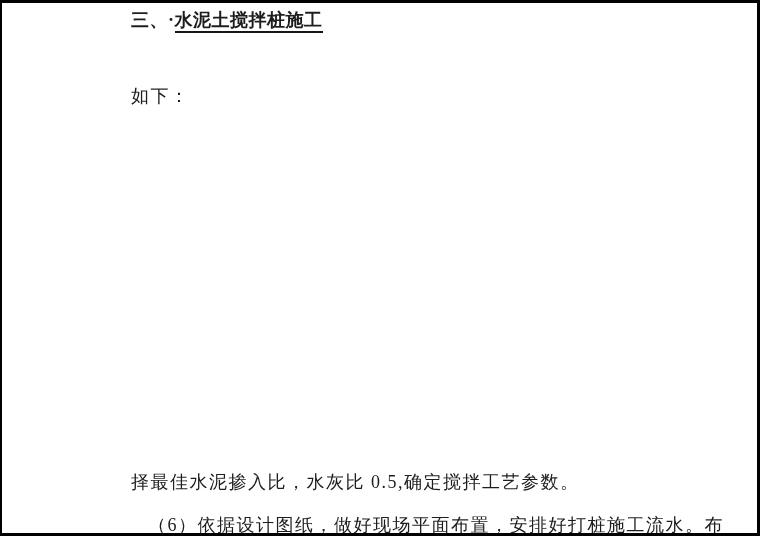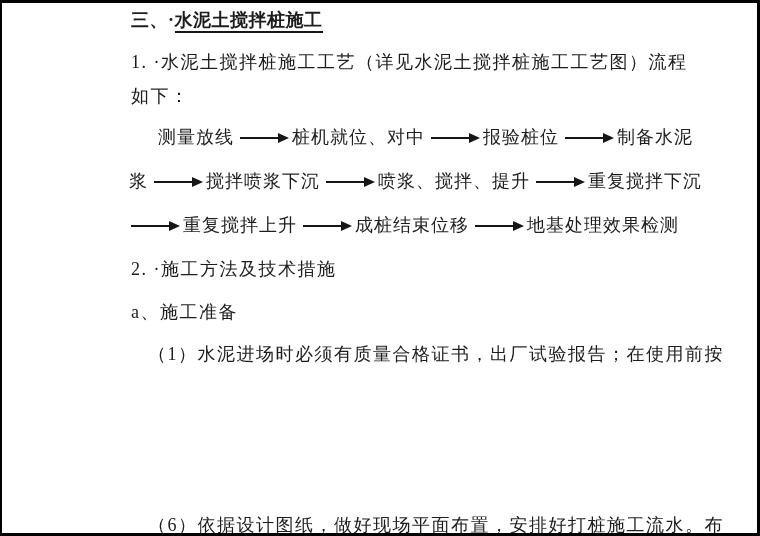--- a/index.html
+++ b/index.html
@@ -41,34 +41,28 @@
     border-bottom:5px solid transparent;
   }
 </style>
 </head>
 <body>
 
 <div class="page">
 
   <div class="line heading" style="top:6px"><span>三、·</span><span class="underlined">水泥土搅拌桩施工</span></div>
 
-  <div class="line" style="top:48px">1. ·水泥土搅拌桩施工工艺（详见水泥土搅拌桩施工工艺图）流程</div>
 
   <div class="line" style="top:82px">如下：</div>
 
-  <div class="line flow" style="top:123px;left:118px"><span>测量放线</span><span class="arrow"></span><span>桩机就位、对中</span><span class="arrow"></span><span>报验桩位</span><span class="arrow"></span><span>制备水泥</span></div>
-
-  <div class="line flow" style="top:167px;left:89px"><span>浆</span><span class="arrow"></span><span>搅拌喷浆下沉</span><span class="arrow"></span><span>喷浆、搅拌、提升</span><span class="arrow"></span><span>重复搅拌下沉</span></div>
-
-  <div class="line flow" style="top:211px;left:91px"><span class="arrow" style="margin-left:0"></span><span>重复搅拌上升</span><span class="arrow"></span><span>成桩结束位移</span><span class="arrow"></span><span>地基处理效果检测</span></div>
-
-  <div class="line" style="top:255px">2. ·施工方法及技术措施</div>
-
-  <div class="line" style="top:298px">a、施工准备</div>
-
-  <div class="line" style="top:340px;left:108px">（1）水泥进场时必须有质量合格证书，出厂试验报告；在使用前按</div>
 
 
 
+
+
+
+
+
+  <div class="line" style="top:468px">择最佳水泥掺入比，水灰比 0.5,确定搅拌工艺参数。</div>
 
   <div class="line" style="top:511px;left:108px">（6）依据设计图纸，做好现场平面布置，安排好打桩施工流水。布</div>
 
 </div>
 
 </body></html>

